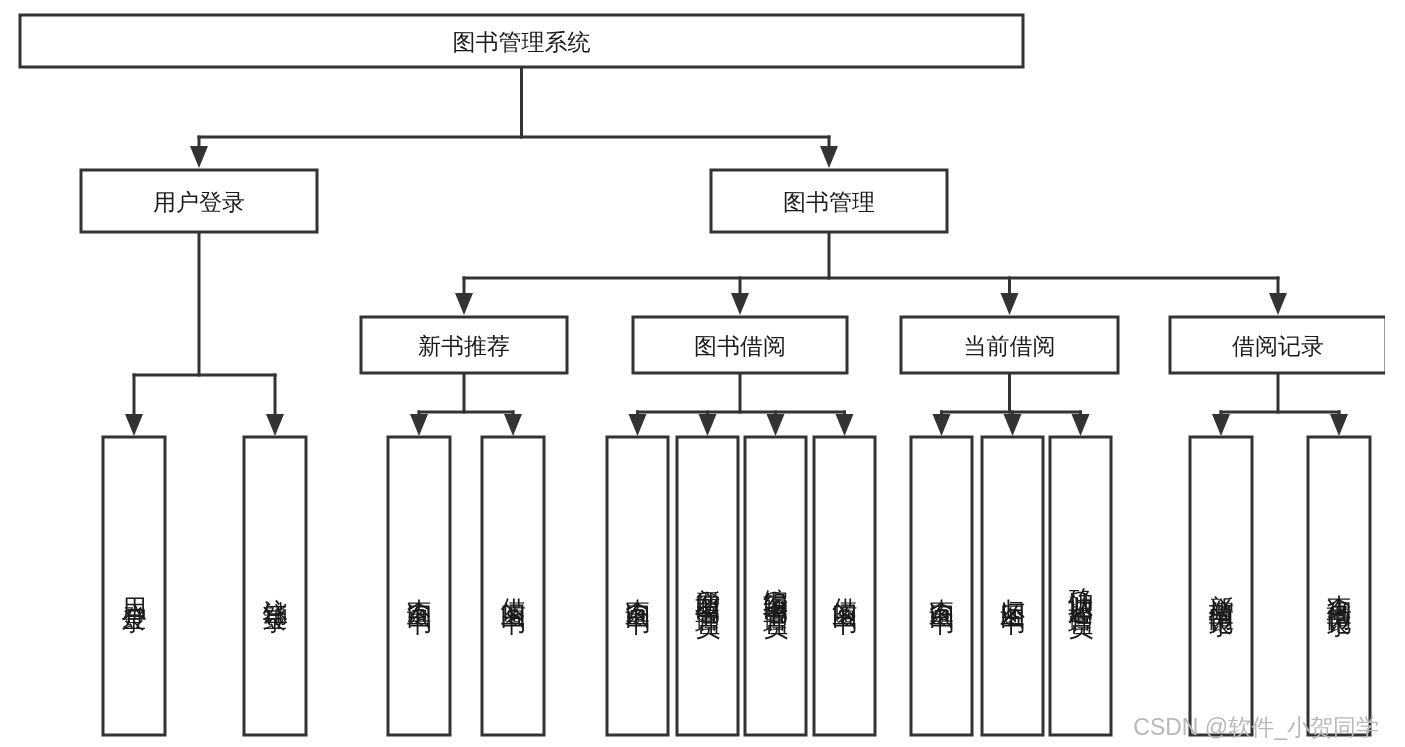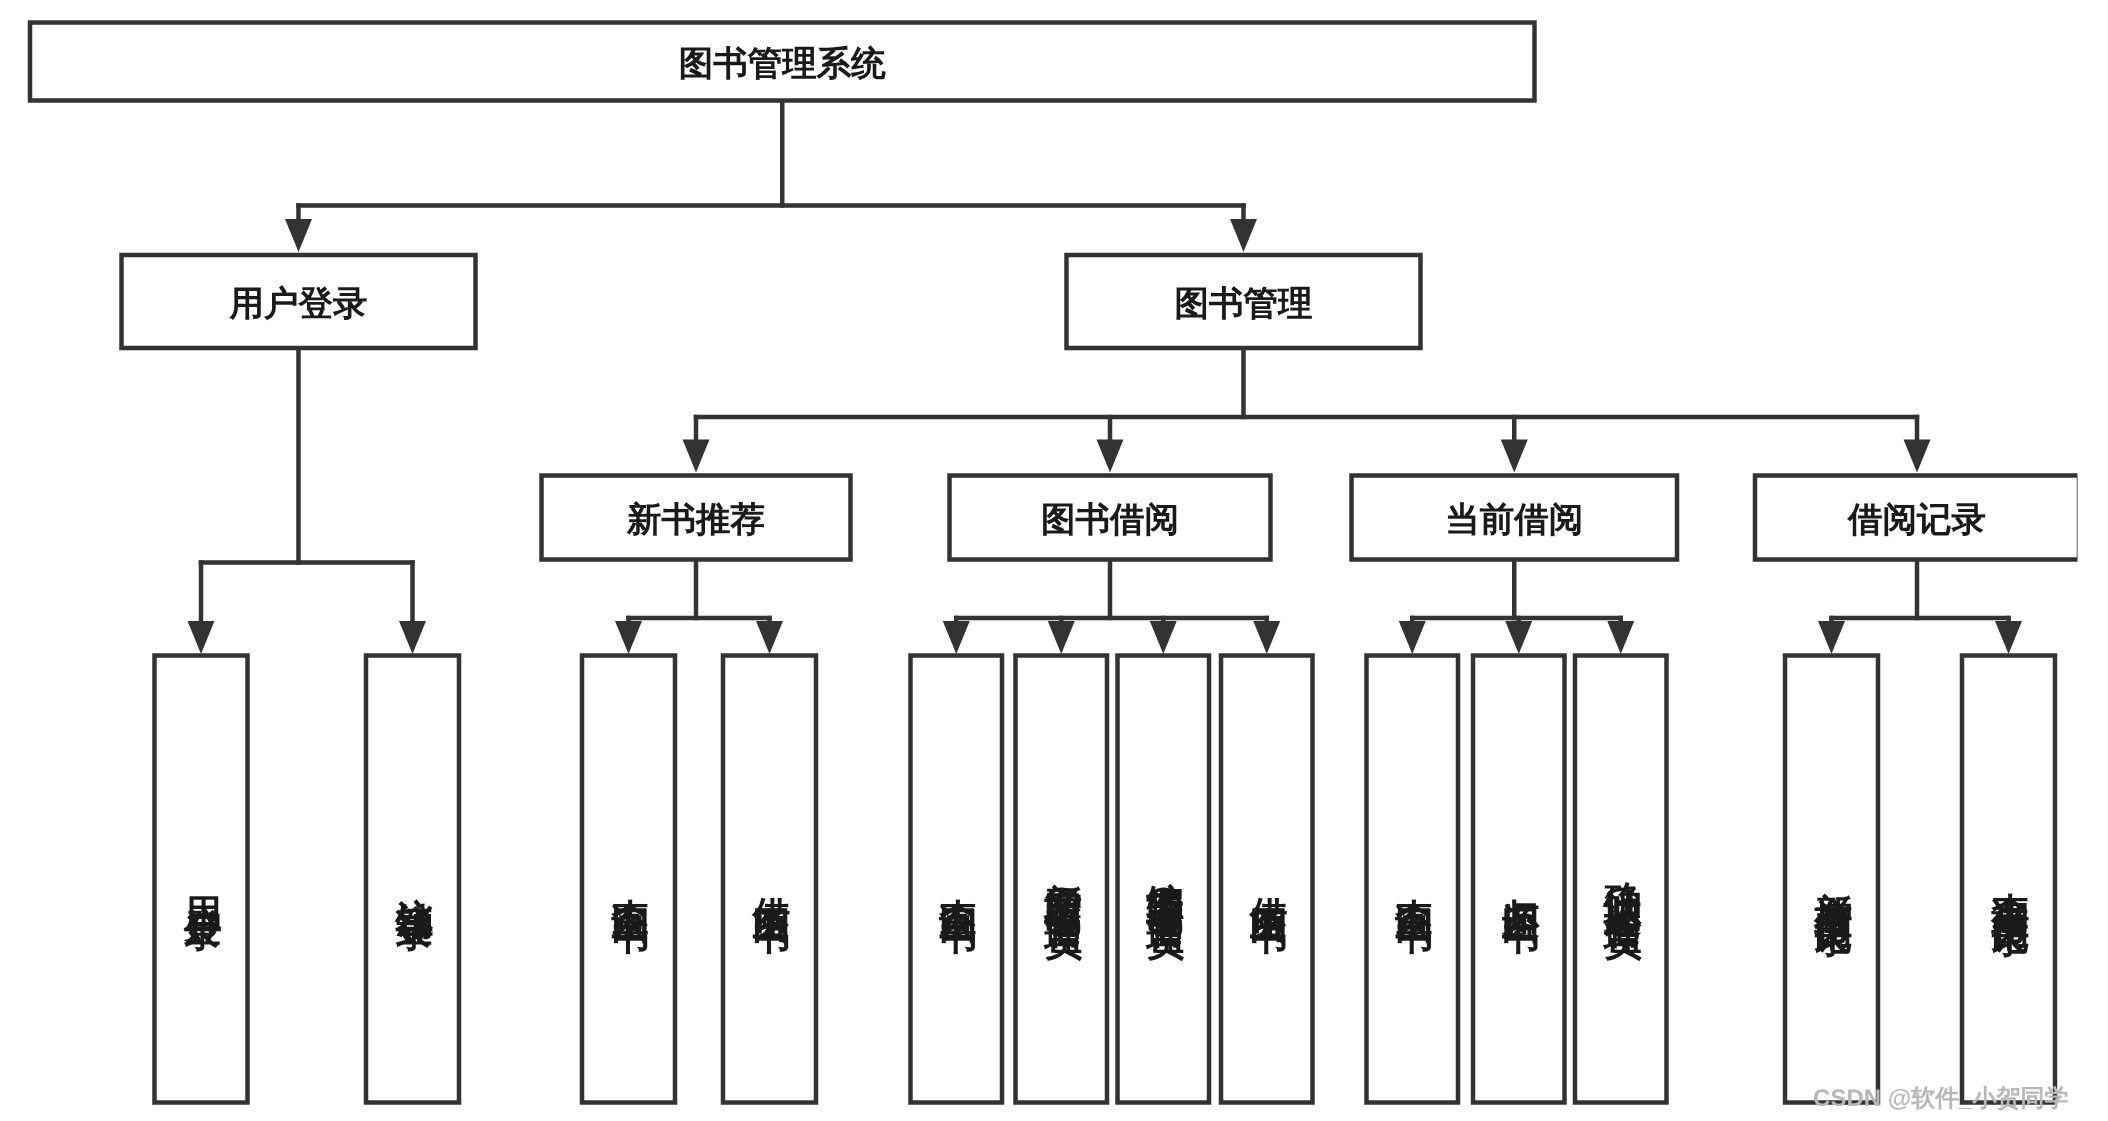--- a/index.html
+++ b/index.html
@@ -10,21 +10,20 @@
   }
   body {
     font-family: "Liberation Sans", "DejaVu Sans", sans-serif;
   }
   #diagram-root {
     position: relative;
     width: 1385px;
     height: 747px;
     background: #ffffff;
     overflow: hidden;
-    font-weight: bold;
   }
   svg.diagram-svg {
     position: absolute;
     left: 0;
     top: 0;
     width: 1405px;
     height: 747px;
   }
   .node-box {
     fill: #ffffff;
@@ -70,21 +69,21 @@
     letter-spacing: 4px;
     color: #1a1a1a;
     white-space: nowrap;
     text-align: center;
   }
   .watermark {
     position: absolute;
     right: 6px;
     bottom: 4px;
     font-family: "Liberation Sans", "DejaVu Sans", sans-serif;
-    font-size: 16px;
+    font-size: 23px;
     color: #b8b8b8;
     white-space: nowrap;
     user-select: none;
   }
 </style>
 </head>
 <body>
 
 <div id="diagram-root">
 

